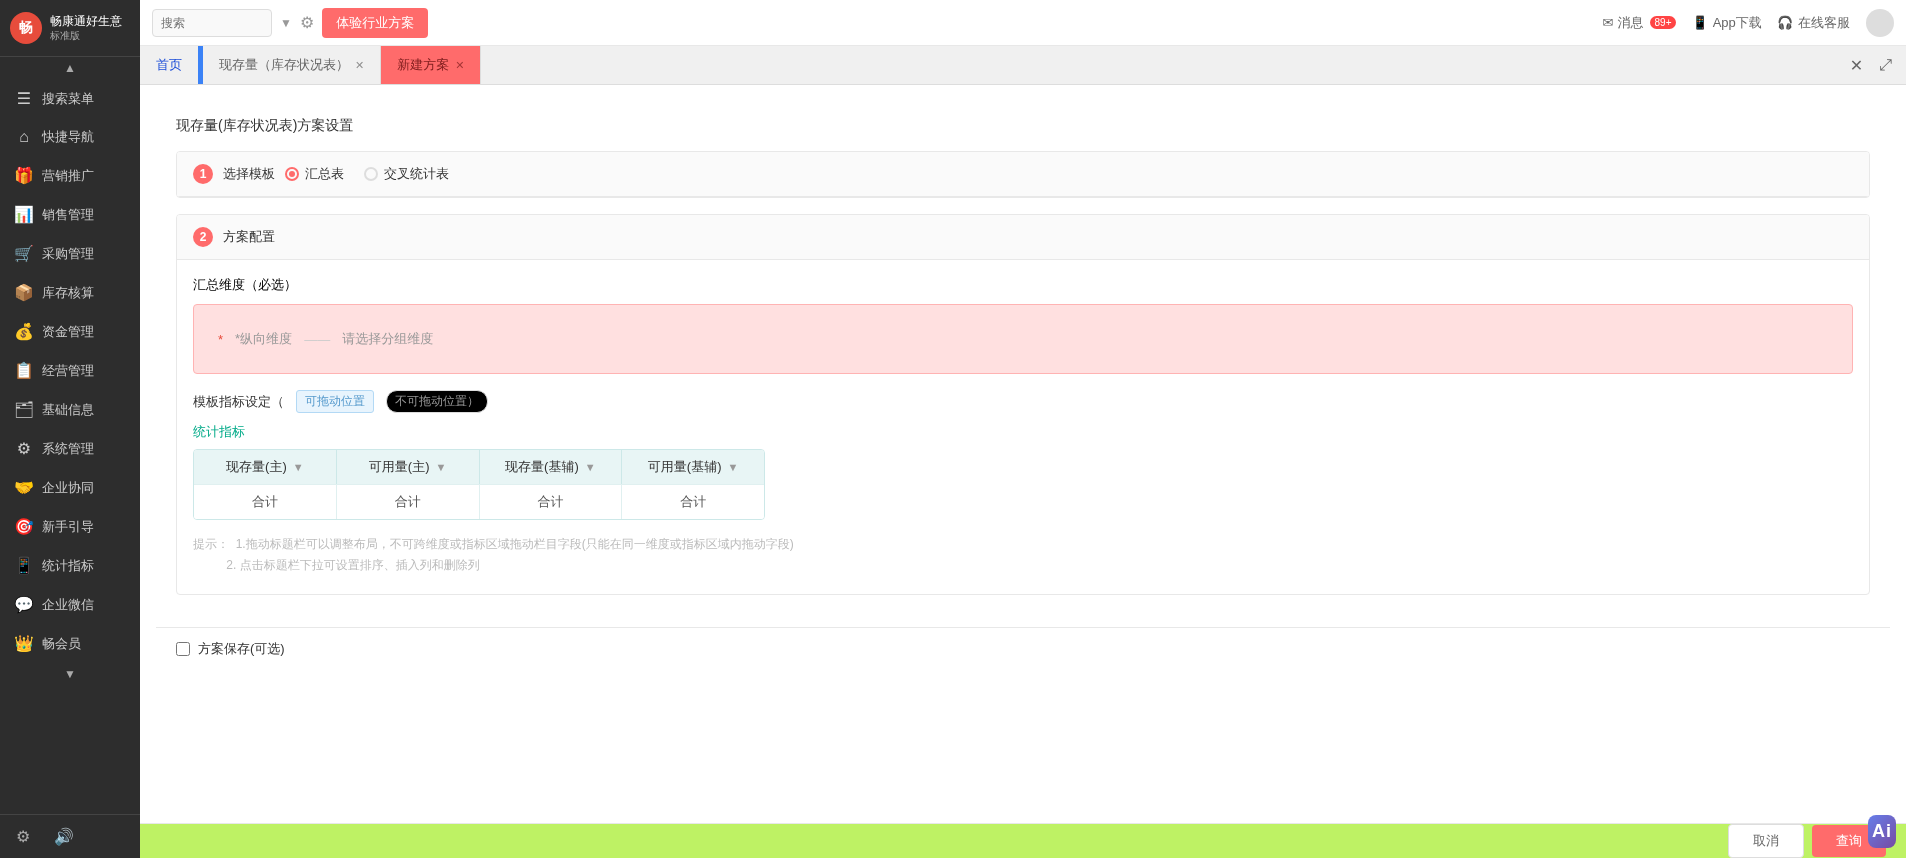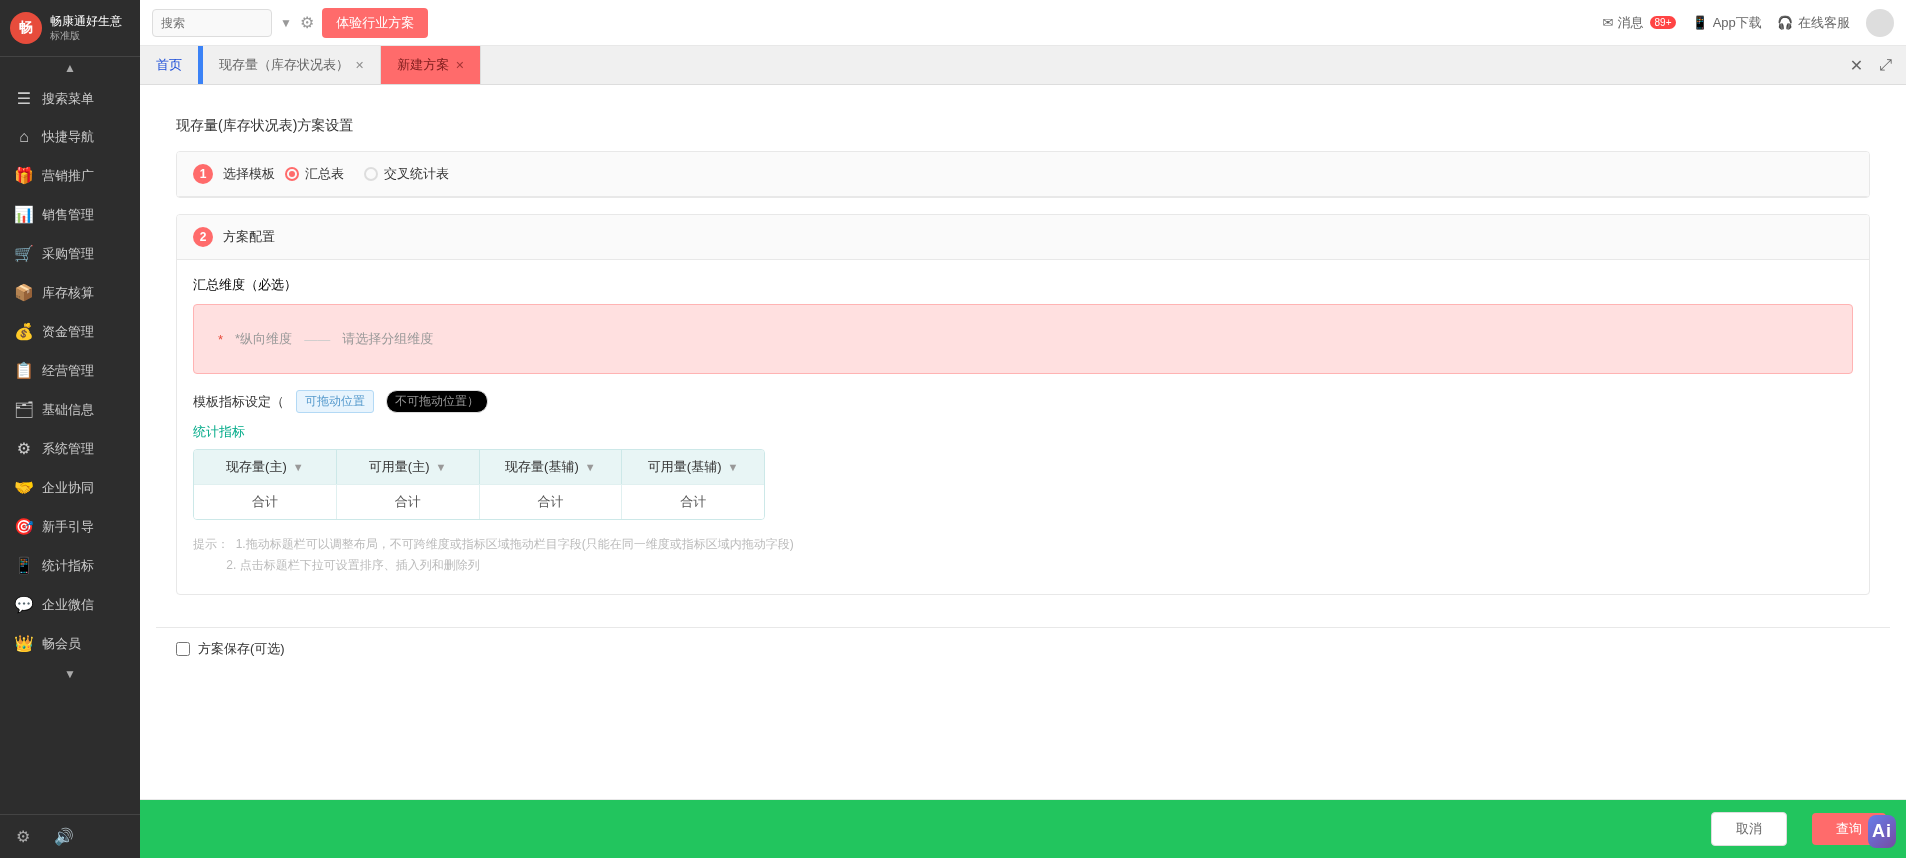--- a/index.html
+++ b/index.html
@@ -405,23 +405,23 @@
       border: 1px solid #ccc;
       cursor: pointer;
     }
     .save-label { font-size: 13px; color: #333; }
 
     
     .footer-bar {
       display: flex;
       justify-content: flex-end;
       align-items: center;
-      gap: 25px;
-      padding: 12px 20px;
-      background: #22c55e;
+      gap: 8px;
+      padding: 0 20px;
+      background: #bef264;
       border-top: 1px solid #e8e8e8;
       flex-shrink: 0;
     }
     .btn-cancel {
       background: #fff;
       border: 1px solid #ddd;
       border-radius: 4px;
       padding: 7px 24px;
       font-size: 13px;
       color: #666;

